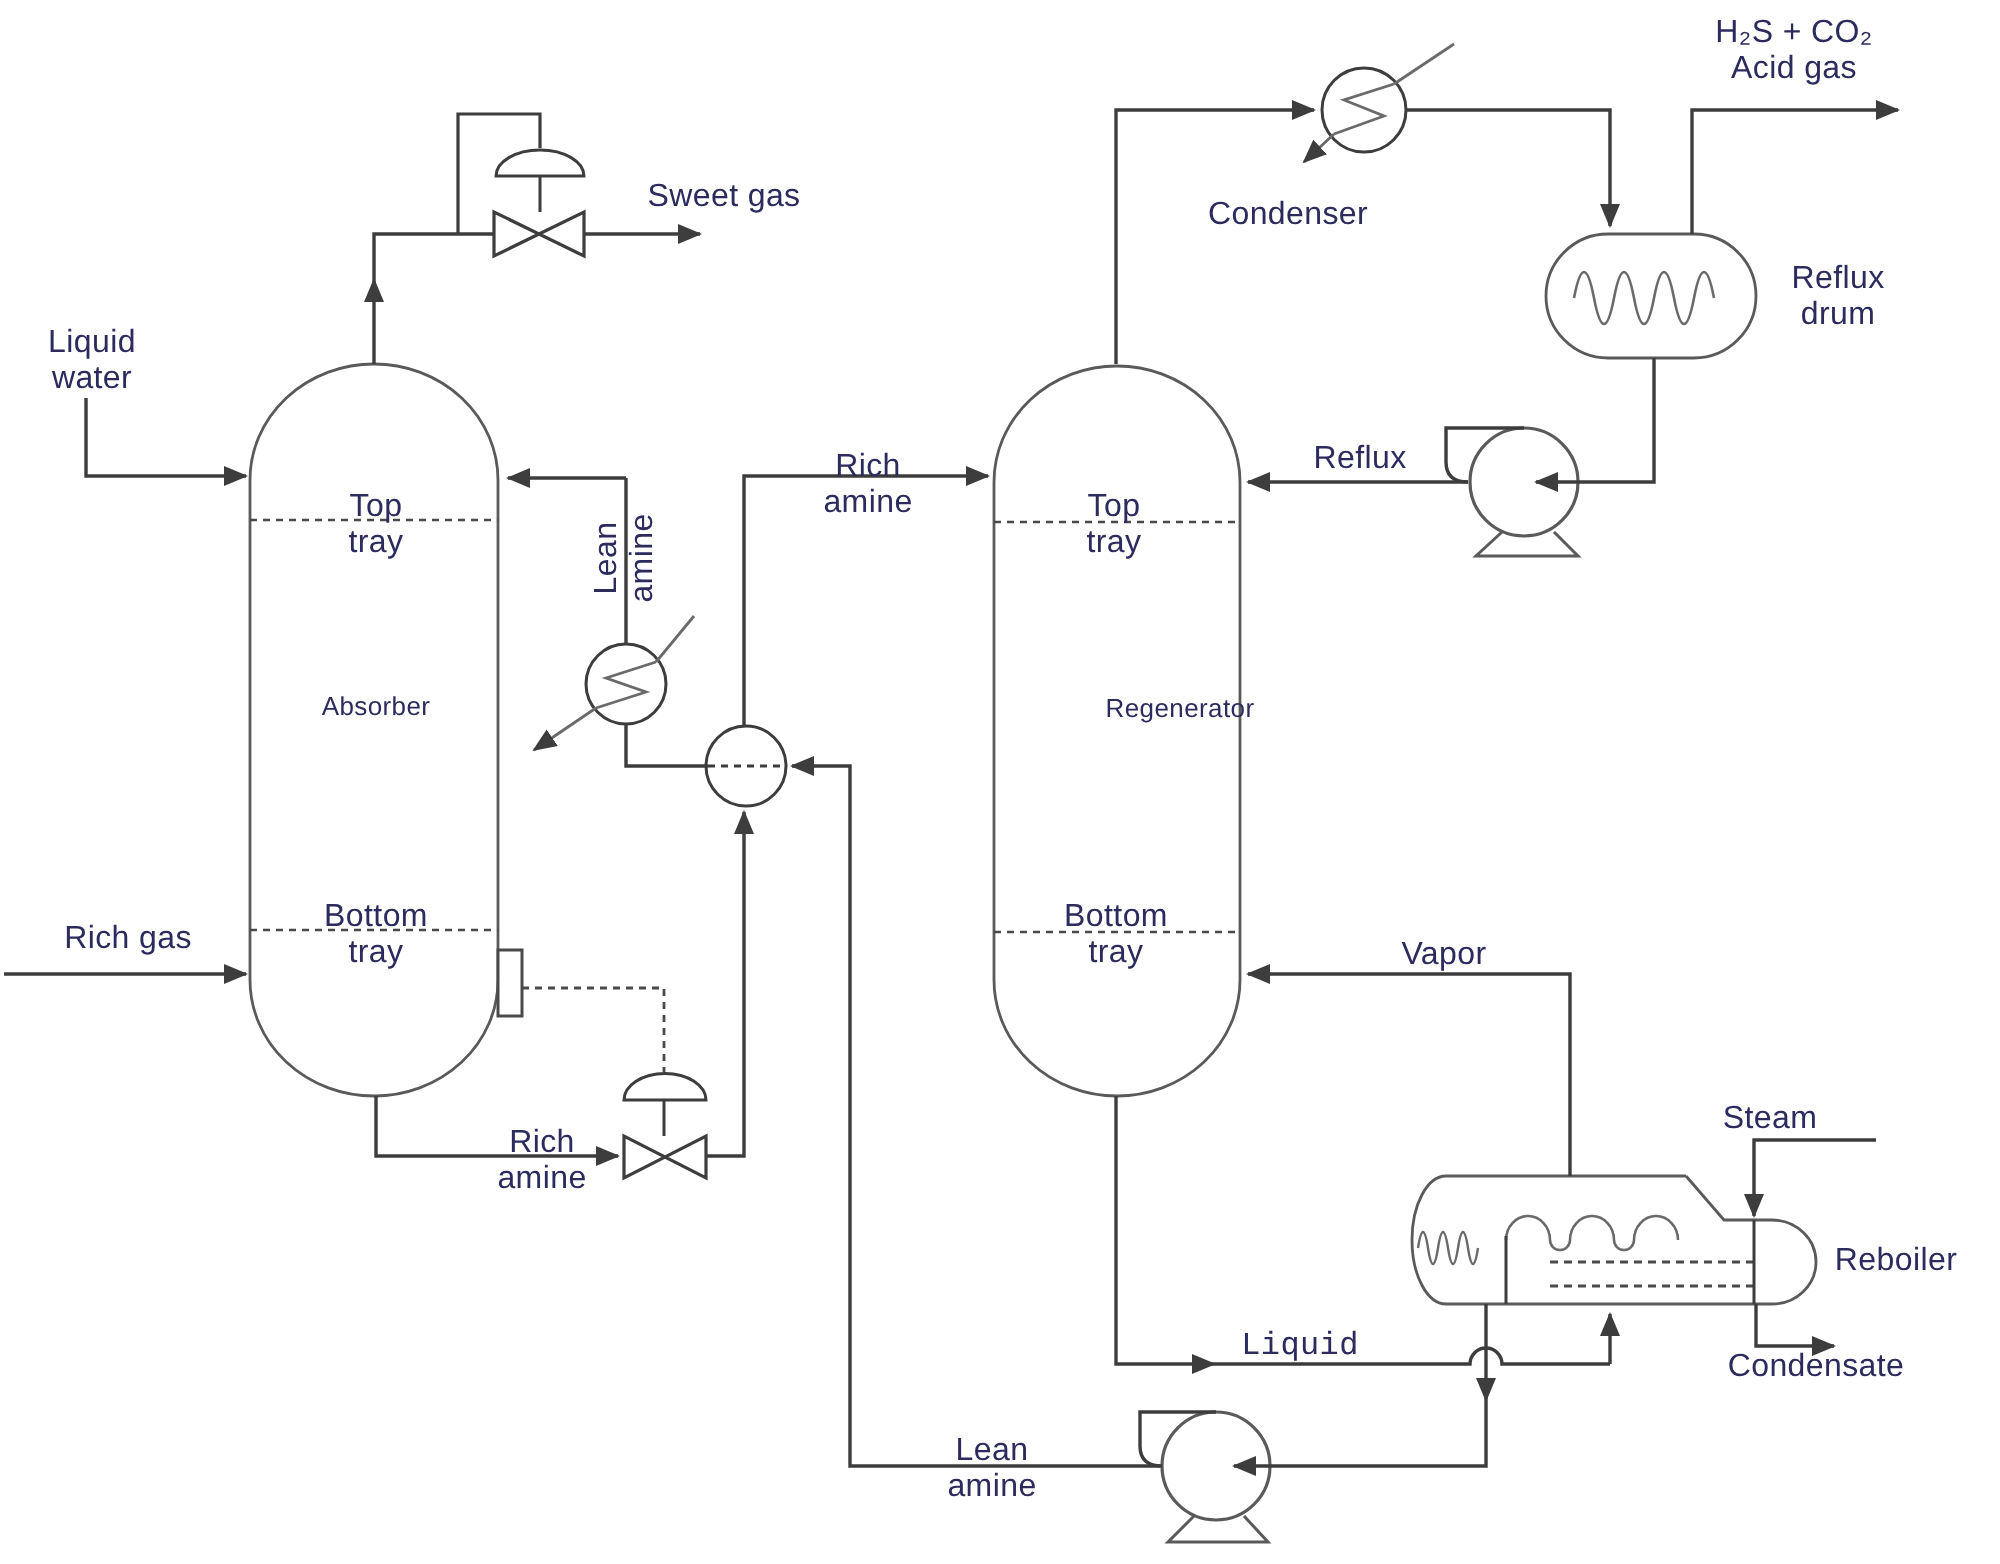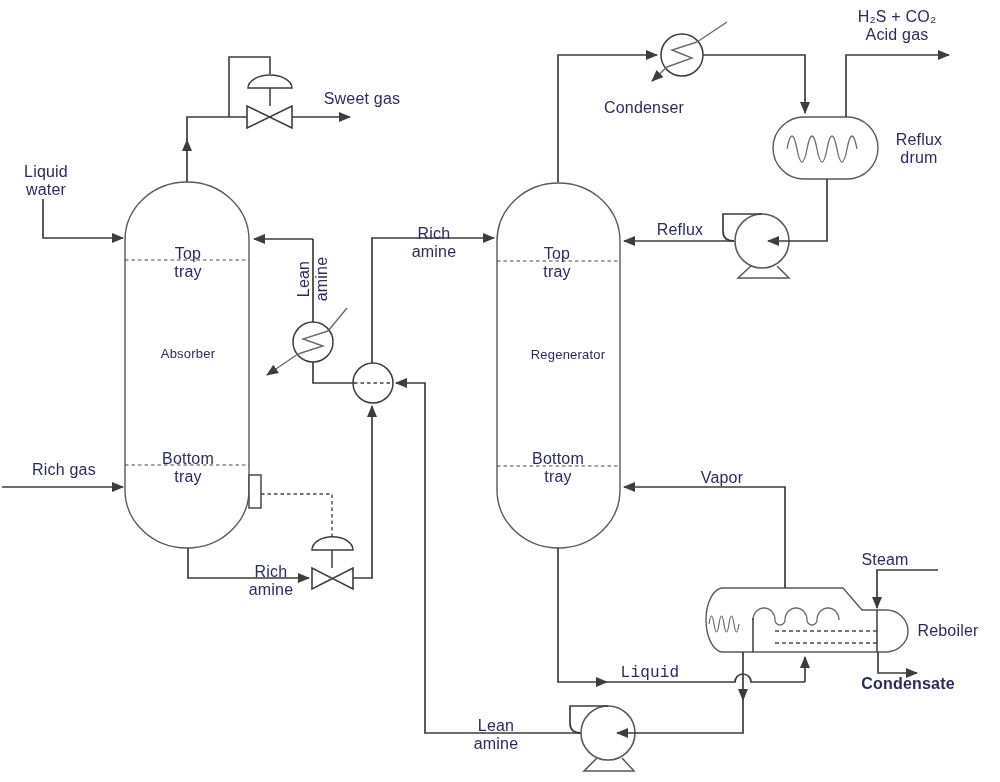--- a/index.html
+++ b/index.html
@@ -135,31 +135,31 @@
 
 <div class="lbl rot" style="left:313px;top:279px;">Lean
 amine</div>
 <div class="lbl" style="left:271px;top:581px;">Rich
 amine</div>
 <div class="lbl" style="left:434px;top:243px;">Rich
 amine</div>
 
 <div class="lbl" style="left:557px;top:263px;">Top
 tray</div>
-<div class="lbl big" style="left:568px;top:355px;">Regenerator</div>
+<div class="lbl big" style="left:590px;top:355px;">Regenerator</div>
 <div class="lbl" style="left:558px;top:468px;">Bottom
 tray</div>
 
 <div class="lbl" style="left:644px;top:108px;">Condenser</div>
 <div class="lbl" style="left:897px;top:26px;">H₂S + CO₂
 Acid gas</div>
 <div class="lbl" style="left:919px;top:149px;">Reflux
 drum</div>
 <div class="lbl" style="left:680px;top:230px;">Reflux</div>
 <div class="lbl" style="left:722px;top:478px;">Vapor</div>
 <div class="lbl" style="left:885px;top:560px;">Steam</div>
 <div class="lbl" style="left:948px;top:631px;">Reboiler</div>
-<div class="lbl" style="left:908px;top:684px;font-weight:bold;">Condensate</div>
+<div class="lbl" style="left:908px;top:684px;">Condensate</div>
 <div class="lbl" style="left:650px;top:674px;font-family:Liberation Mono, monospace;">Liquid</div>
 <div class="lbl" style="left:496px;top:735px;">Lean
 amine</div>
 
 </div>
 
 </body></html>

